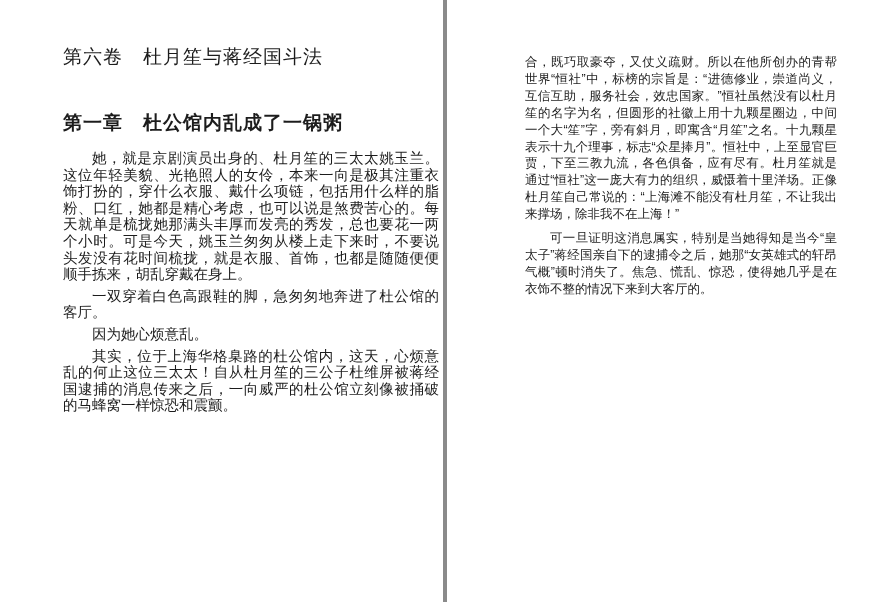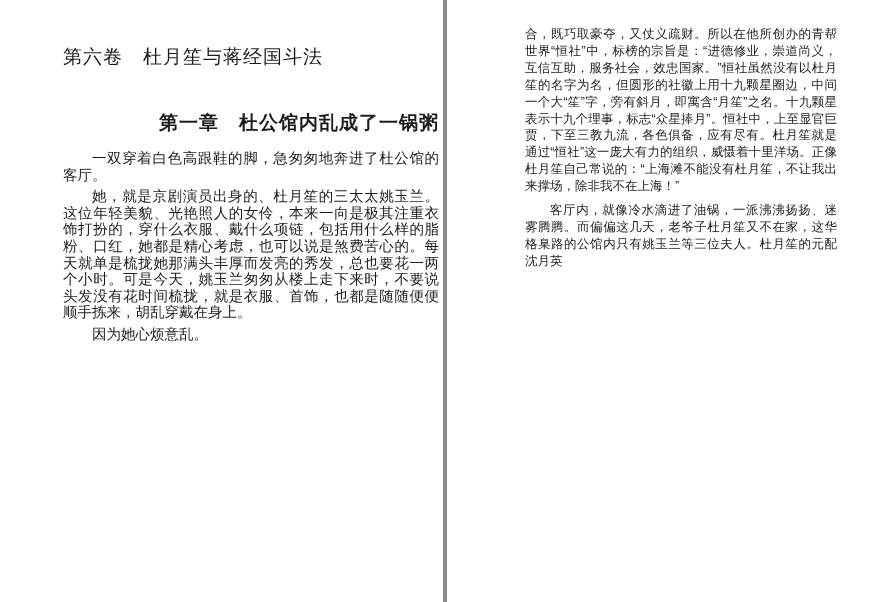--- a/index.html
+++ b/index.html
@@ -29,36 +29,36 @@
     top: 0;
     box-sizing: border-box;
   }
   .page-left {
     left: 63px;
     top: 44px;
     width: 376px;
   }
   .page-right {
     left: 525px;
-    top: 26px;
+    top: 54px;
     width: 312px;
   }
   .volume-title {
     margin: 0 0 40px 0;
     font-size: 19px;
     font-weight: normal;
     text-align: left;
     letter-spacing: 1px;
     white-space: nowrap;
   }
   .chapter-title {
     margin: 0 0 14px 0;
     font-size: 19px;
     font-weight: bold;
-    text-align: right;
+    text-align: left;
     letter-spacing: 1px;
     white-space: nowrap;
   }
   .page p {
     margin: 0 0 5px 0;
     text-align: justify;
     text-indent: 2em;
   }
   .page-left p {
     font-size: 14.5px;
@@ -74,25 +74,26 @@
   }
 </style>
 </head>
 <body>
 
 <div class="spread">
 
   <div class="page page-left">
     <h1 class="volume-title">第六卷　杜月笙与蒋经国斗法</h1>
     <h2 class="chapter-title">第一章　杜公馆内乱成了一锅粥</h2>
+    <p>她，就是京剧演员出身的、杜月笙的三太太姚玉兰。这位年轻美貌、光艳照人的女伶，本来一向是极其注重衣饰打扮的，穿什么衣服、戴什么项链，包括用什么样的脂粉、口红，她都是精心考虑，也可以说是煞费苦心的。每天就单是梳拢她那满头丰厚而发亮的秀发，总也要花一两个小时。可是今天，姚玉兰匆匆从楼上走下来时，不要说头发没有花时间梳拢，就是衣服、首饰，也都是随随便便顺手拣来，胡乱穿戴在身上。</p>
     <p>一双穿着白色高跟鞋的脚，急匆匆地奔进了杜公馆的客厅。</p>
-    <p>她，就是京剧演员出身的、杜月笙的三太太姚玉兰。这位年轻美貌、光艳照人的女伶，本来一向是极其注重衣饰打扮的，穿什么衣服、戴什么项链，包括用什么样的脂粉、口红，她都是精心考虑，也可以说是煞费苦心的。每天就单是梳拢她那满头丰厚而发亮的秀发，总也要花一两个小时。可是今天，姚玉兰匆匆从楼上走下来时，不要说头发没有花时间梳拢，就是衣服、首饰，也都是随随便便顺手拣来，胡乱穿戴在身上。</p>
     <p>因为她心烦意乱。</p>
+    <p>其实，位于上海华格臬路的杜公馆内，这天，心烦意乱的何止这位三太太！自从杜月笙的三公子杜维屏被蒋经国逮捕的消息传来之后，一向威严的杜公馆立刻像被捅破的马蜂窝一样惊恐和震颤。</p>
   </div>
 
   <div class="gutter"></div>
 
   <div class="page page-right">
     <p class="no-indent">合，既巧取豪夺，又仗义疏财。所以在他所创办的青帮世界“恒社”中，标榜的宗旨是：“进德修业，崇道尚义，互信互助，服务社会，效忠国家。”恒社虽然没有以杜月笙的名字为名，但圆形的社徽上用十九颗星圈边，中间一个大“笙”字，旁有斜月，即寓含“月笙”之名。十九颗星表示十九个理事，标志“众星捧月”。恒社中，上至显官巨贾，下至三教九流，各色俱备，应有尽有。杜月笙就是通过“恒社”这一庞大有力的组织，威慑着十里洋场。正像杜月笙自己常说的：“上海滩不能没有杜月笙，不让我出来撑场，除非我不在上海！”</p>
-    <p>客厅内，就像冷水滴进了油锅，一派沸沸扬扬、迷雾腾腾。而偏偏这几天，老爷子杜月笙又不在家，这华格臬路的公馆内只有姚玉兰等三位夫人。杜月笙的元配沈月英</p>
+    <p>可一旦证明这消息属实，特别是当她得知是当今“皇太子”蒋经国亲自下的逮捕令之后，她那“女英雄式的轩昂气概”顿时消失了。焦急、慌乱、惊恐，使得她几乎是在衣饰不整的情况下来到大客厅的。</p>
   </div>
 
 </div>
 
 </body></html>

